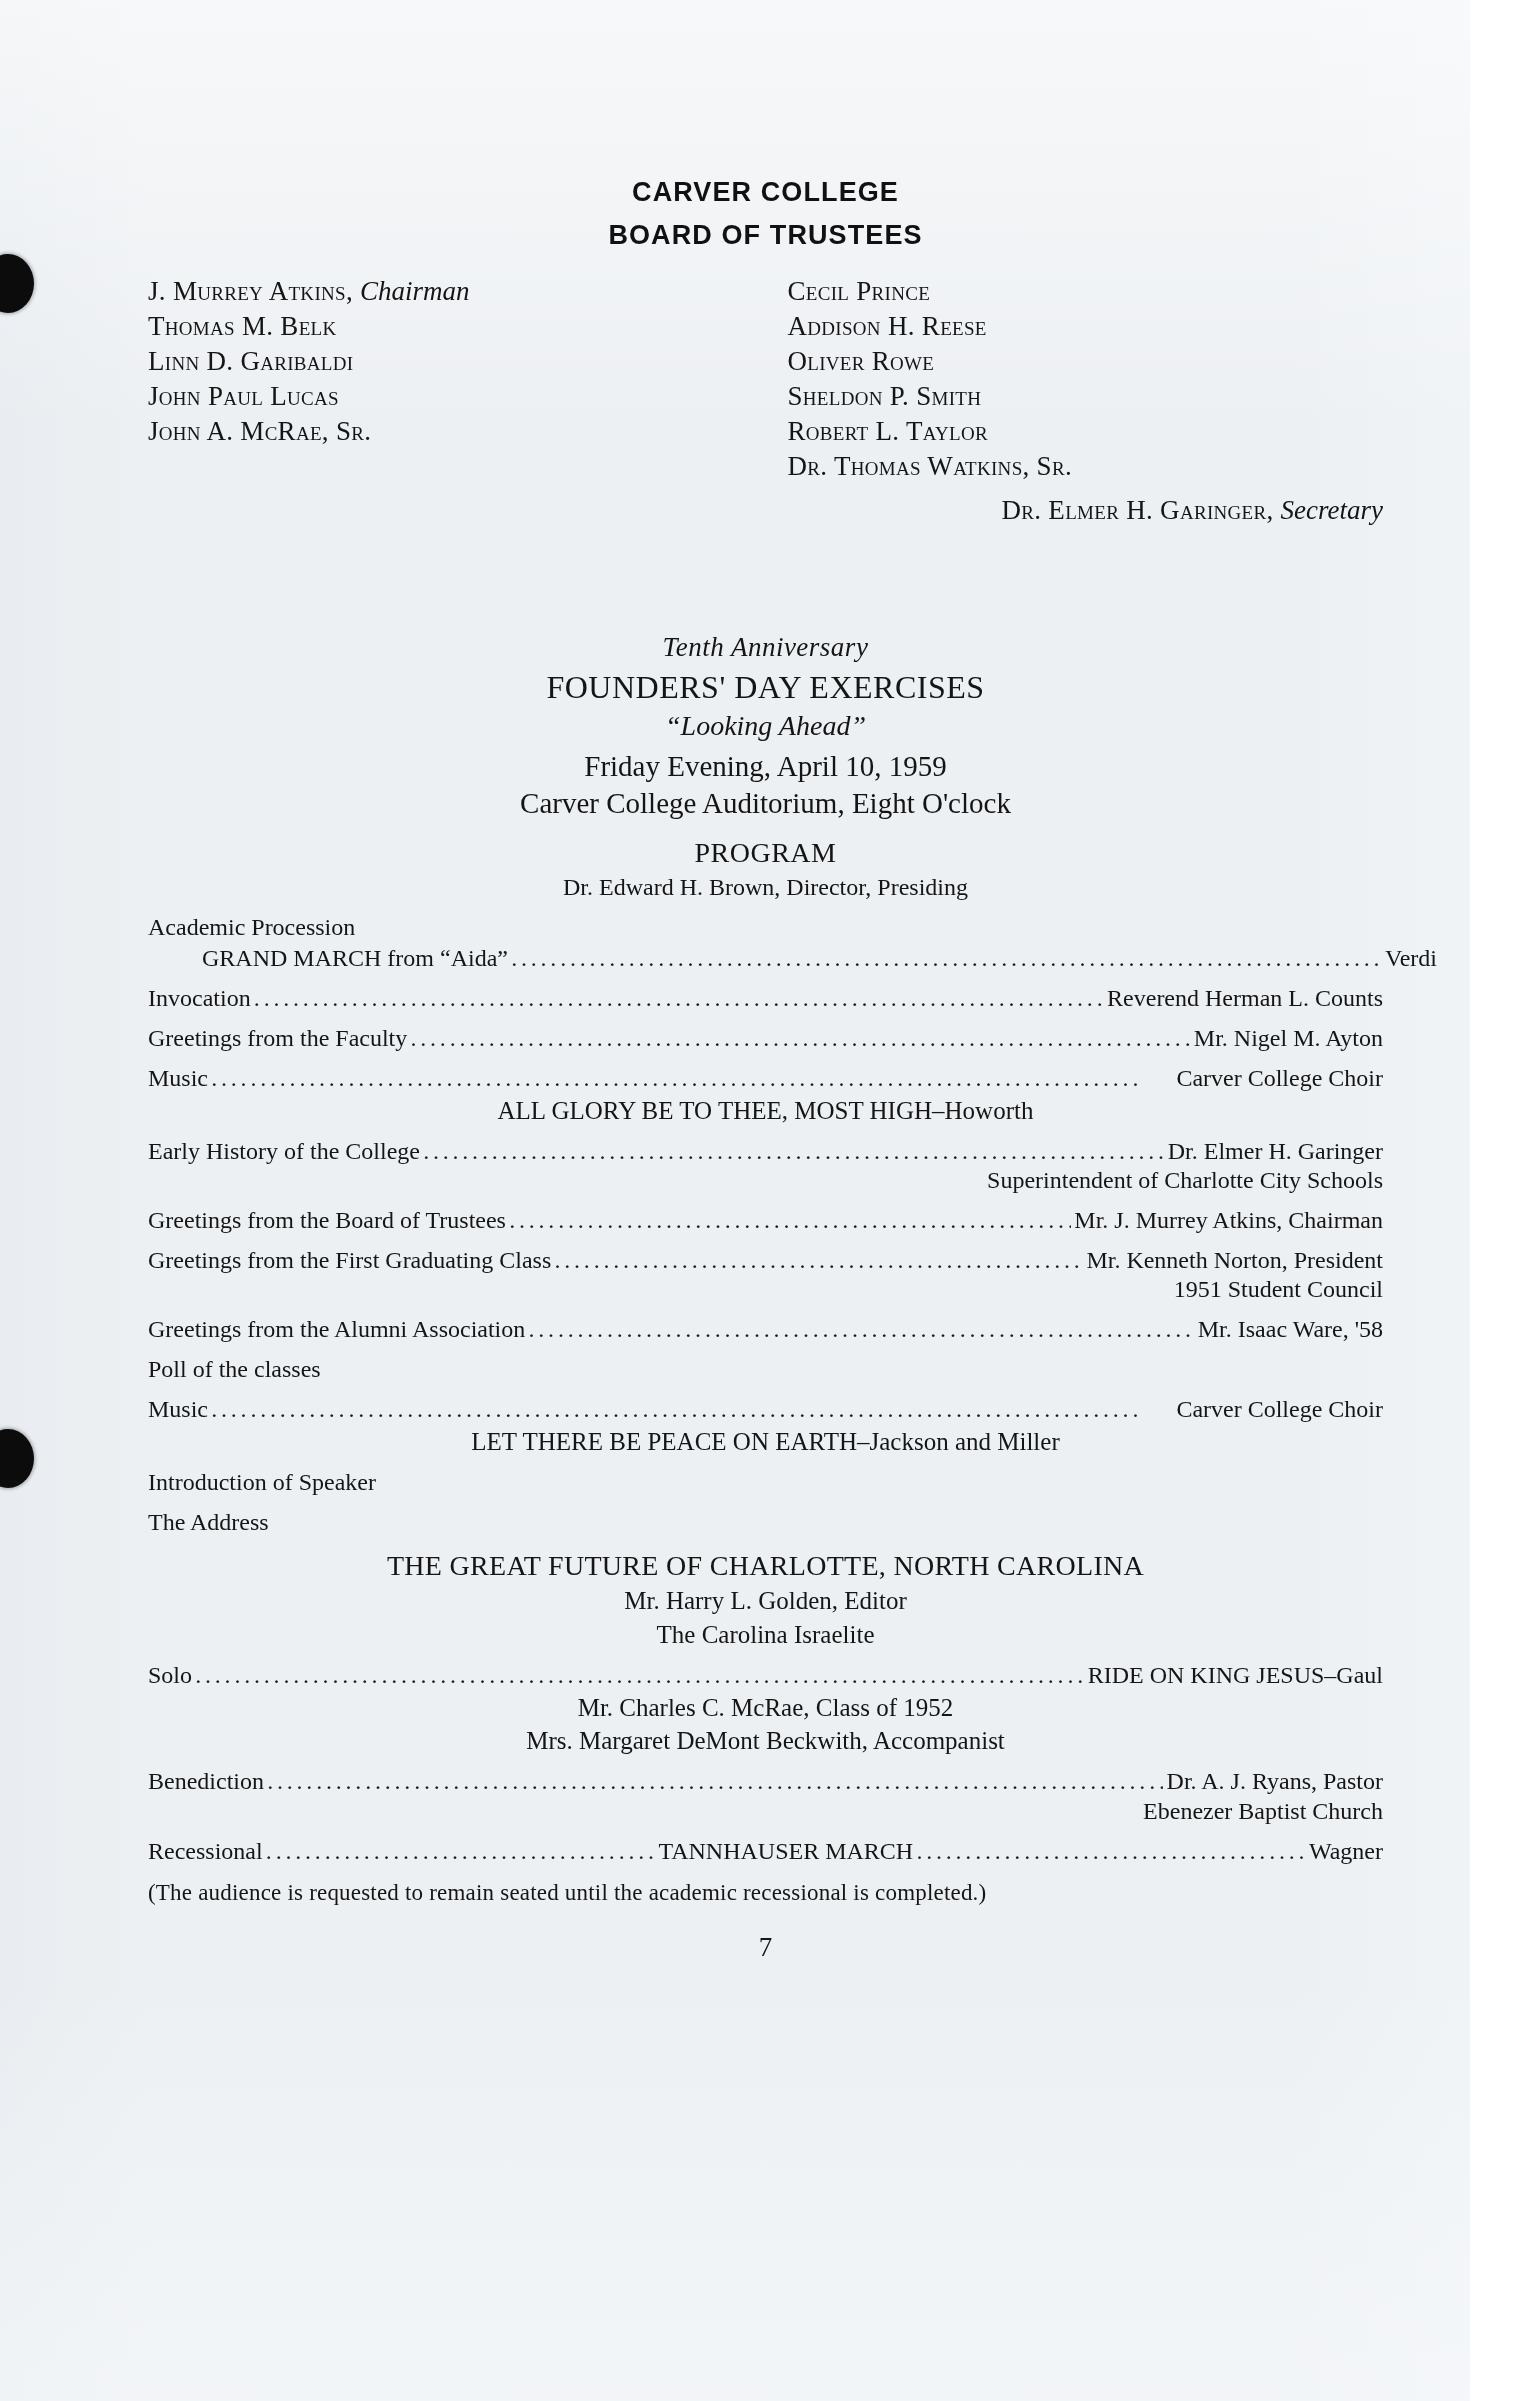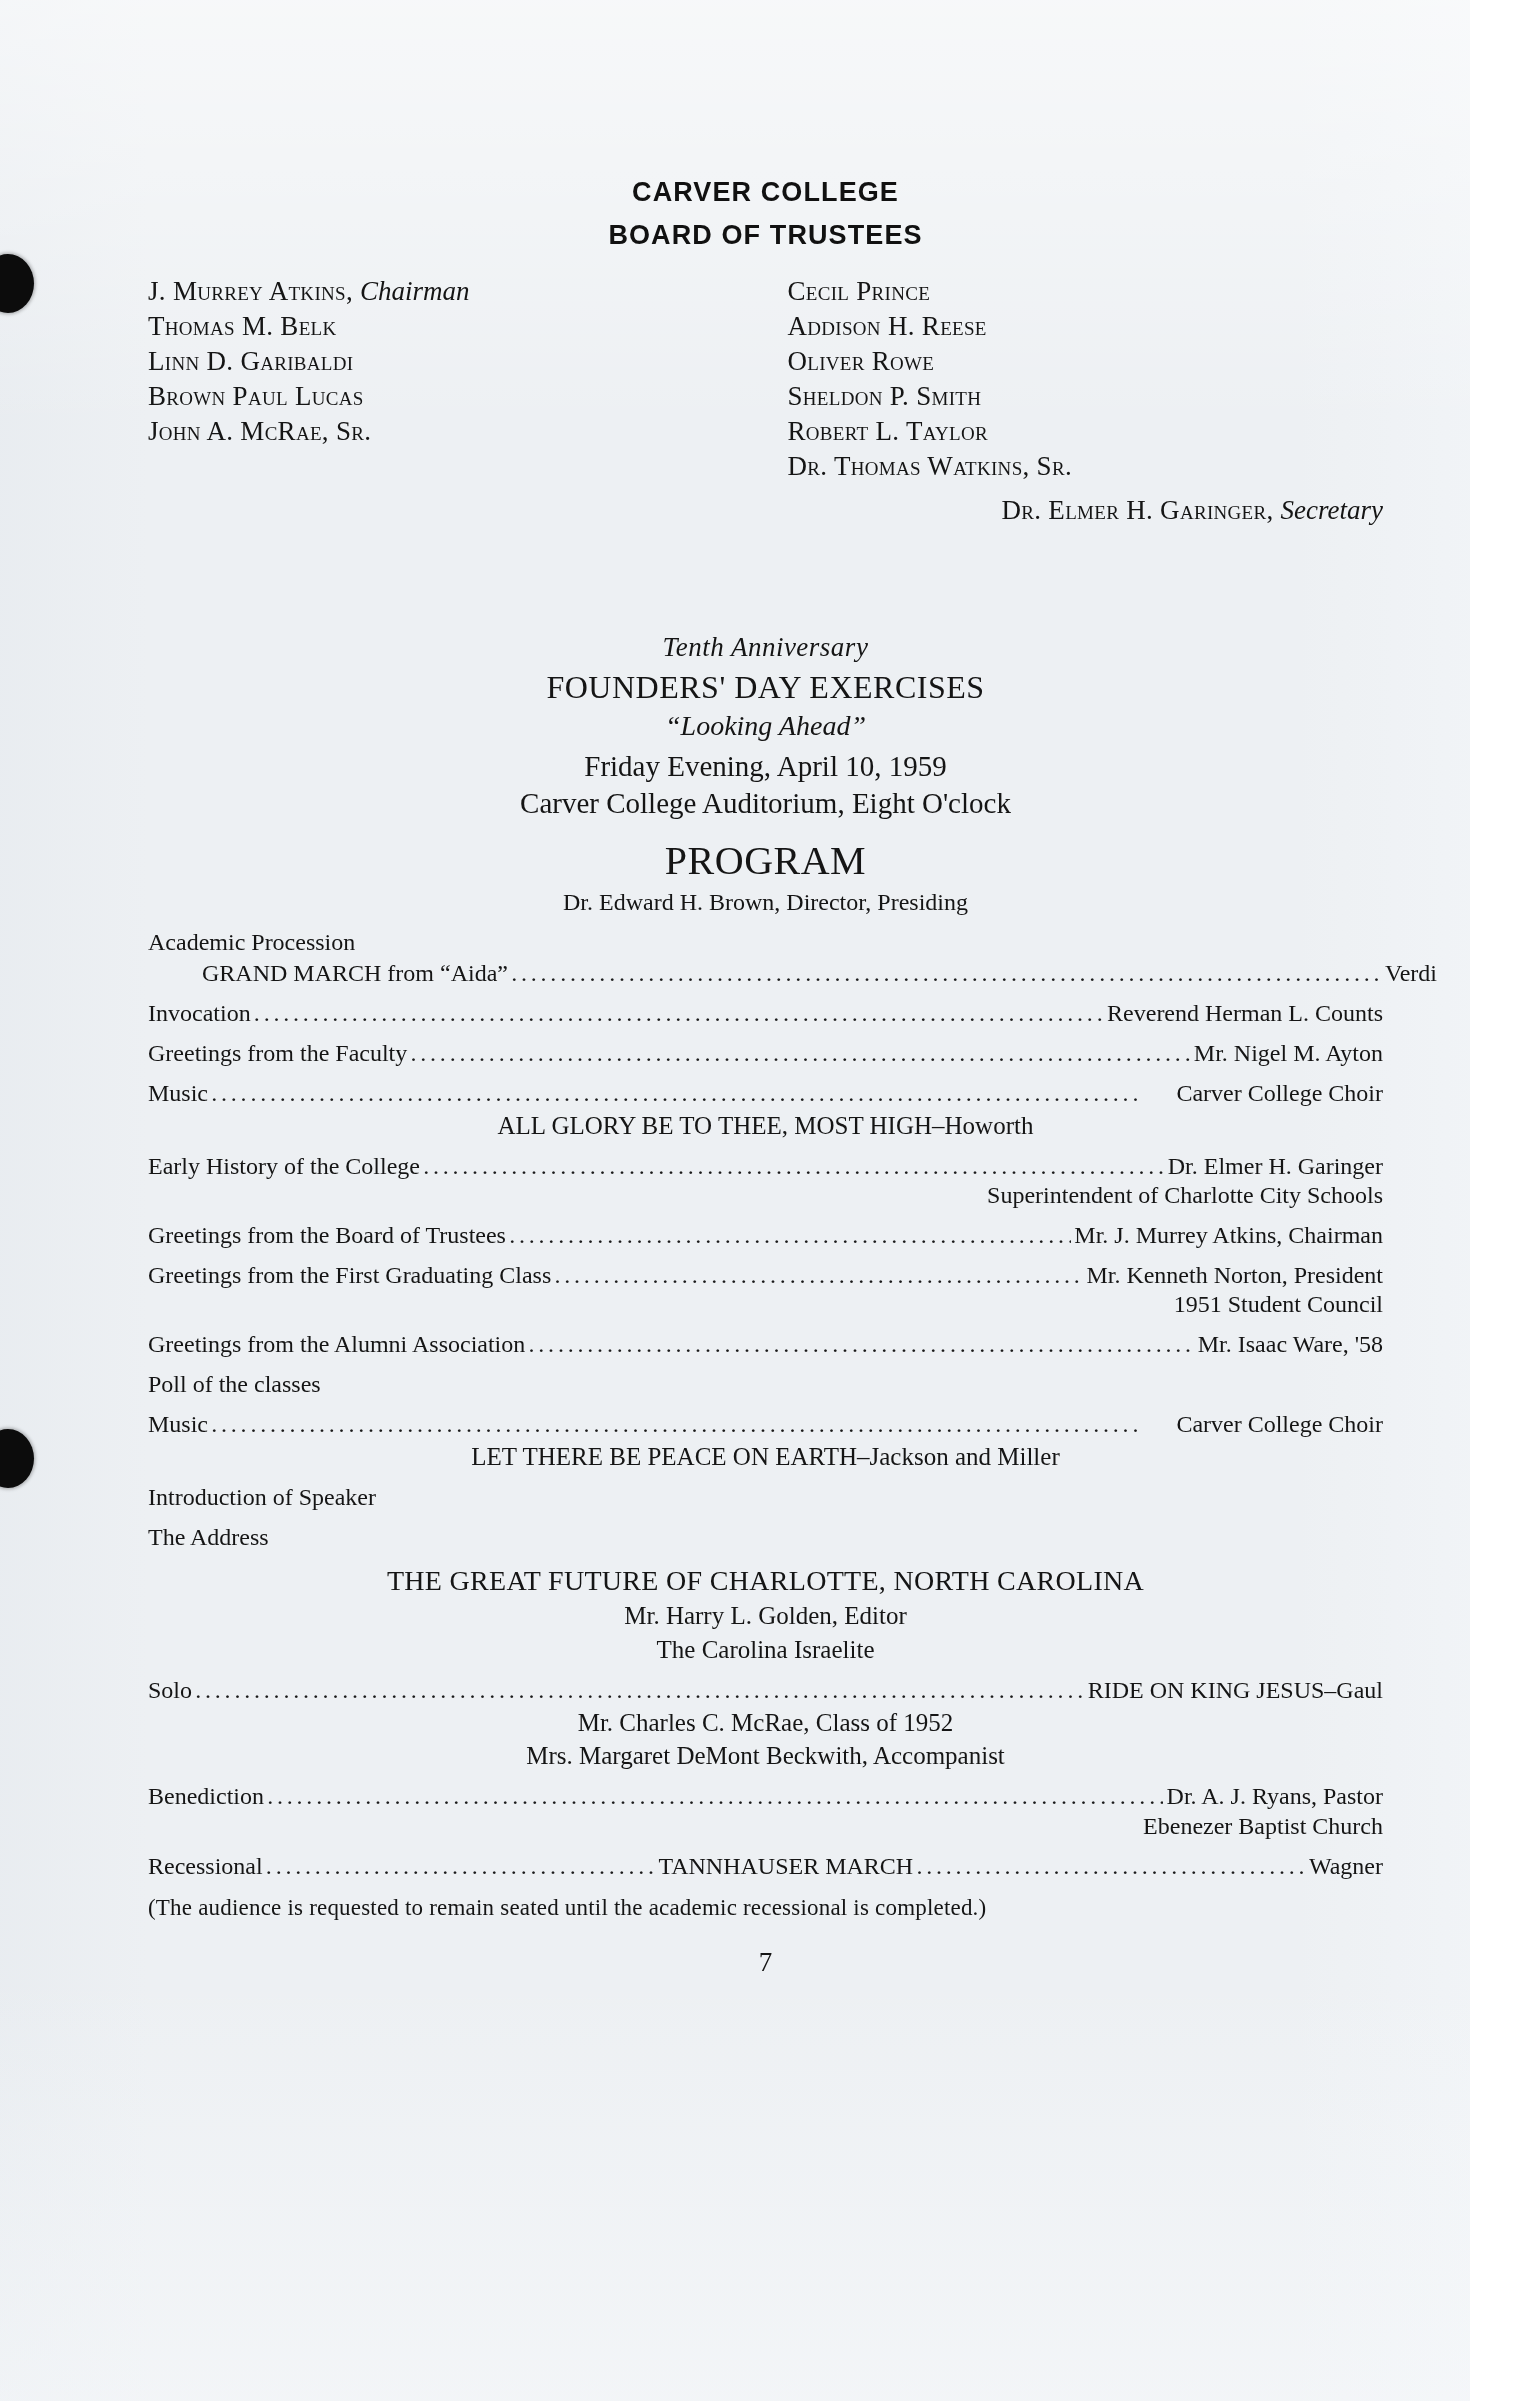--- a/index.html
+++ b/index.html
@@ -109,21 +109,21 @@
     margin-top: 7.6px;
   }
   .ev-place {
     font-size: 29px;
     margin-top: 4px;
   }
 
   
   .program-title {
     text-align: center;
-    font-size: 40px;
+    font-size: 28px;
     margin-top: 17.3px;
     letter-spacing: 0.5px;
   }
   .presiding {
     text-align: center;
     font-size: 24px;
     margin-top: 5.4px;
   }
 
   .plist { margin-top: 7.6px; }
@@ -197,21 +197,21 @@
     <div class="hdr-board">BOARD OF TRUSTEES</div>
 
     <div class="trustees">
       <div class="trustee-col left">
         <div class="trustee">
           <span>J. Murrey Atkins,</span>
           <span class="role">Chairman</span>
         </div>
         <div class="trustee">Thomas M. Belk</div>
         <div class="trustee">Linn D. Garibaldi</div>
-        <div class="trustee">Brown Paul Lucas</div>
+        <div class="trustee">John Paul Lucas</div>
         <div class="trustee">John A. McRae, Sr.</div>
       </div>
       <div class="trustee-col right">
         <div class="trustee">Cecil Prince</div>
         <div class="trustee">Addison H. Reese</div>
         <div class="trustee">Oliver Rowe</div>
         <div class="trustee">Sheldon P. Smith</div>
         <div class="trustee">Robert L. Taylor</div>
         <div class="trustee">Dr. Thomas Watkins, Sr.</div>
       </div>

